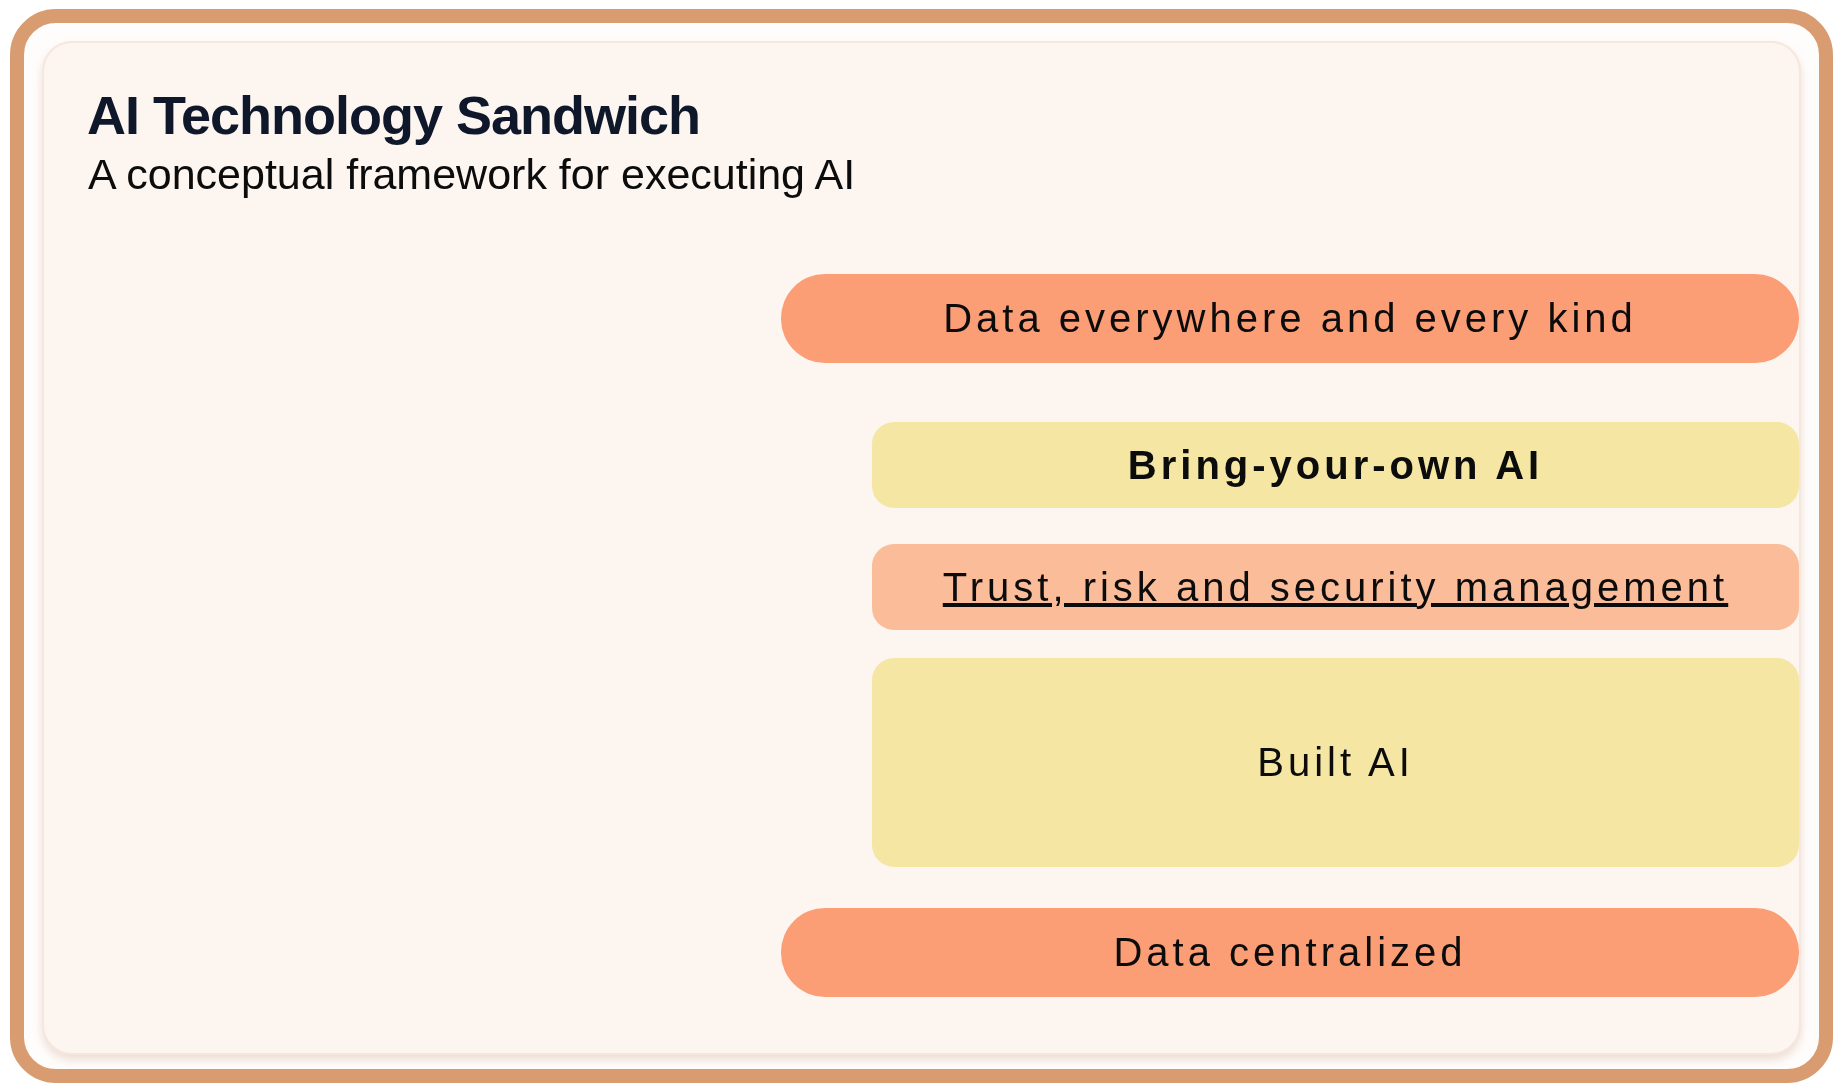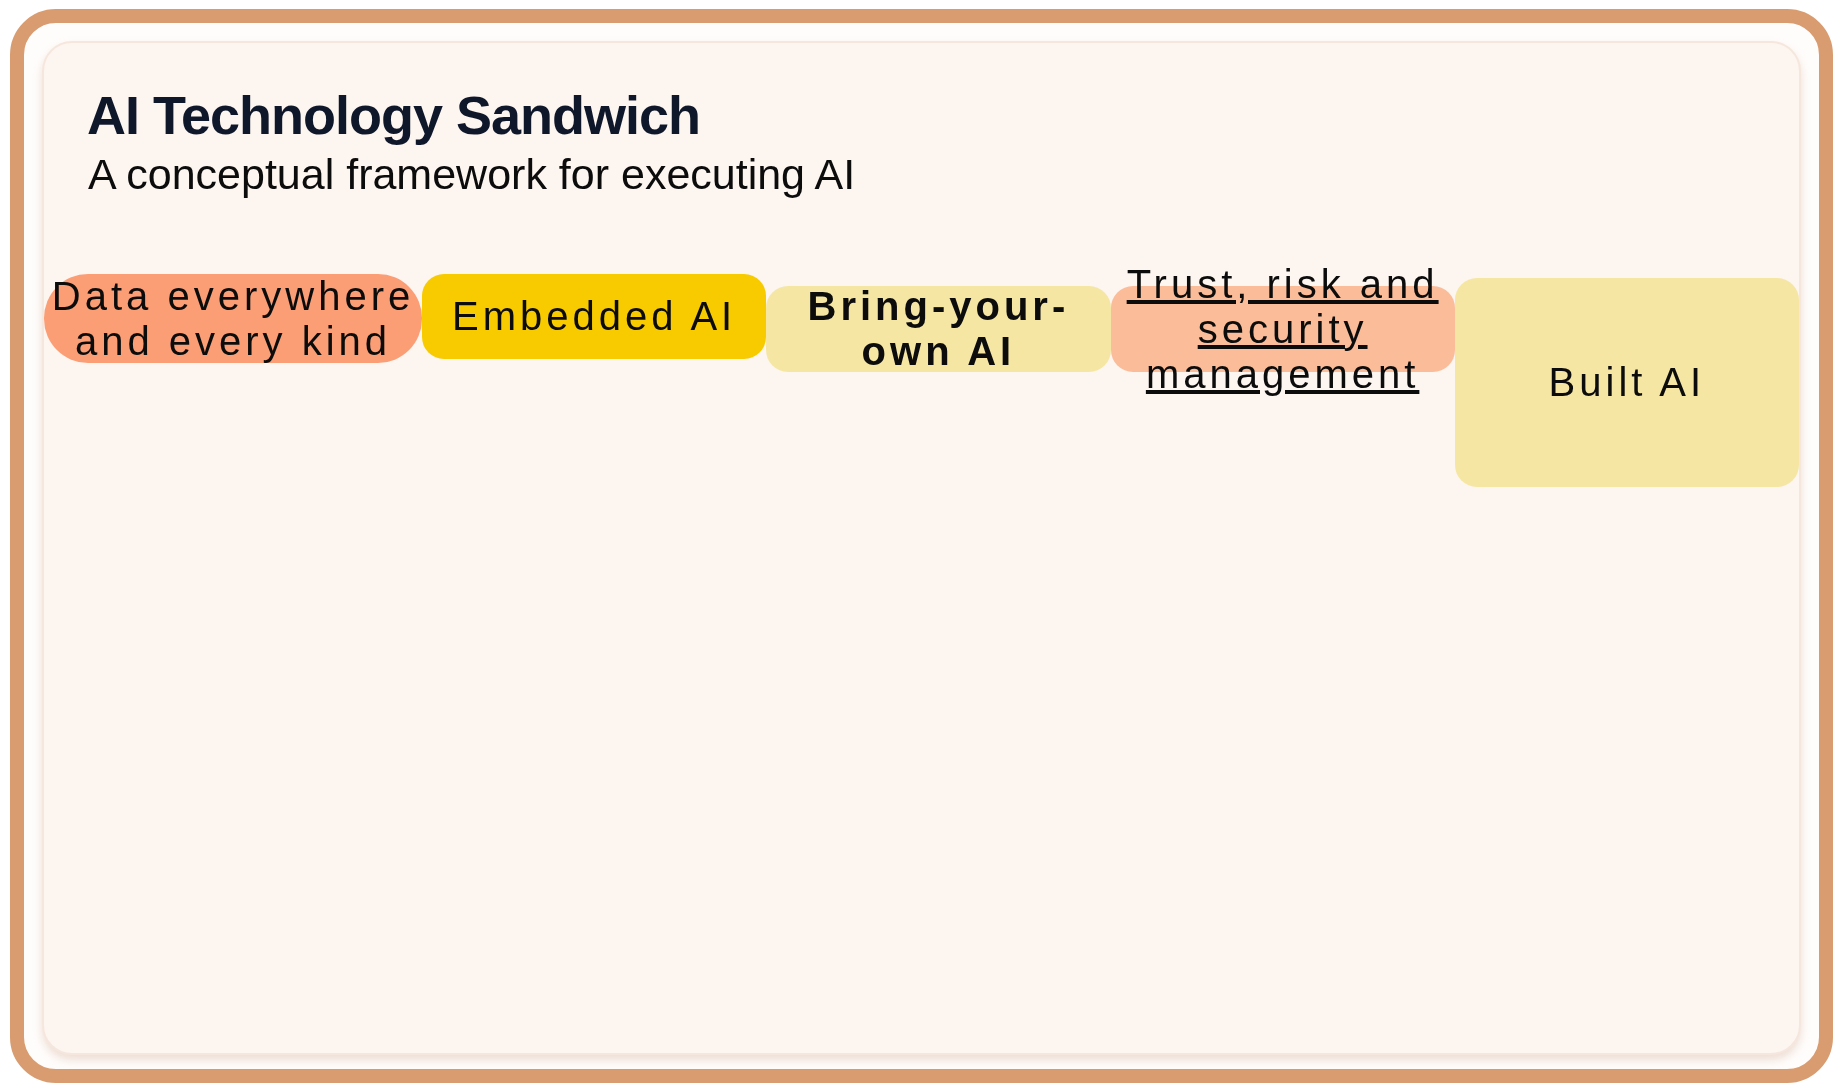--- a/index.html
+++ b/index.html
@@ -50,22 +50,23 @@
     font-weight: 400;
     line-height: 1.1;
     color: #0C0C0C;
   }
   .stack {
     position: absolute;
     left: 0;
     right: 0;
     top: 231px;
     display: flex;
-    flex-direction: row;
-    align-items: flex-start;
+    flex-direction: column;
+    align-items: flex-end;
+    gap: 24px;
   }
   .layer {
     display: flex;
     align-items: center;
     justify-content: center;
     font-size: 40px;
     font-weight: 500;
     letter-spacing: 4px;
     color: #0C0C0C;
     text-align: center;
@@ -95,25 +96,25 @@
     <div class="card">
 
       <div class="title">AI Technology Sandwich</div>
 
       <div class="subtitle">A conceptual framework for executing AI</div>
 
       <div class="stack">
 
         <div class="layer bread top-bread" style="background: rgb(251, 158, 118);">Data everywhere and every kind</div>
 
-        <div class="layer mid embedded" style="background: rgb(247, 203, 0);">Embedded AI</div>
 
         <div class="layer mid byo" style="background: rgb(245, 231, 163);">Bring-your-own AI</div>
 
         <div class="layer mid trust" style="background: rgb(251, 189, 153); text-decoration: underline;">Trust, risk and security management</div>
 
         <div class="layer mid built" style="background: rgb(245, 231, 163);">Built AI</div>
 
+        <div class="layer bread bottom-bread" style="background: rgb(251, 158, 118);">Data centralized</div>
 
       </div>
     </div>
   </div>
 </div>
 
 </body></html>

